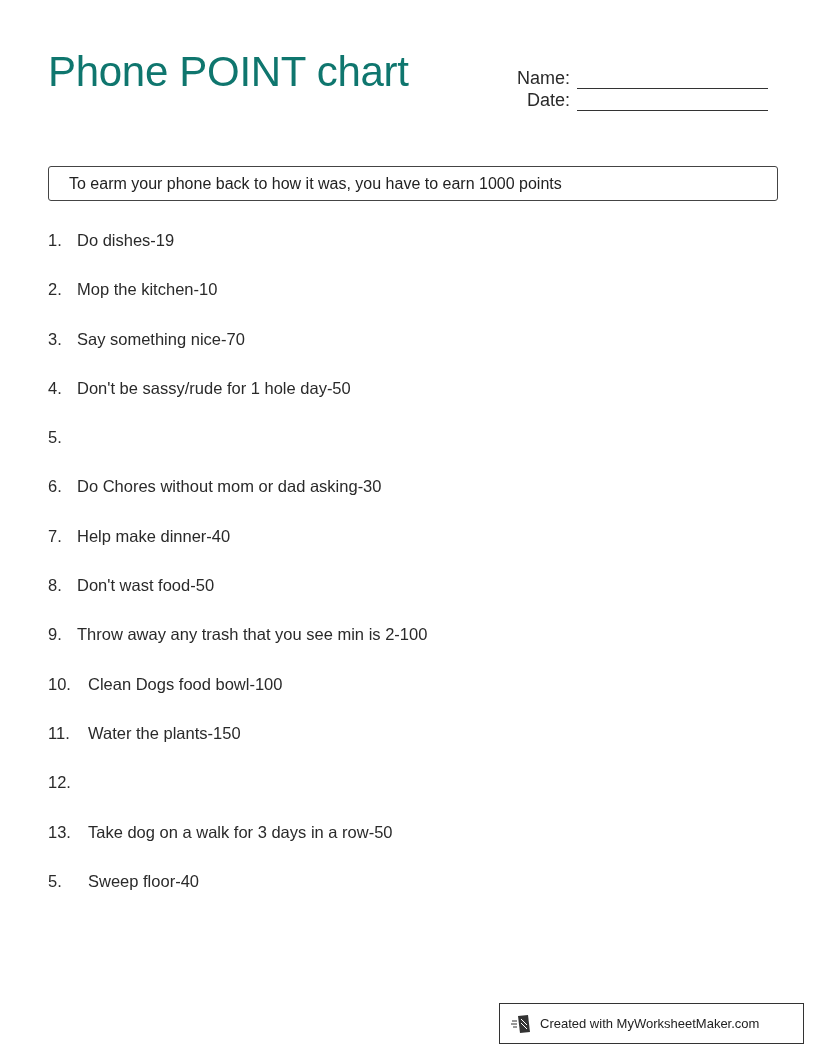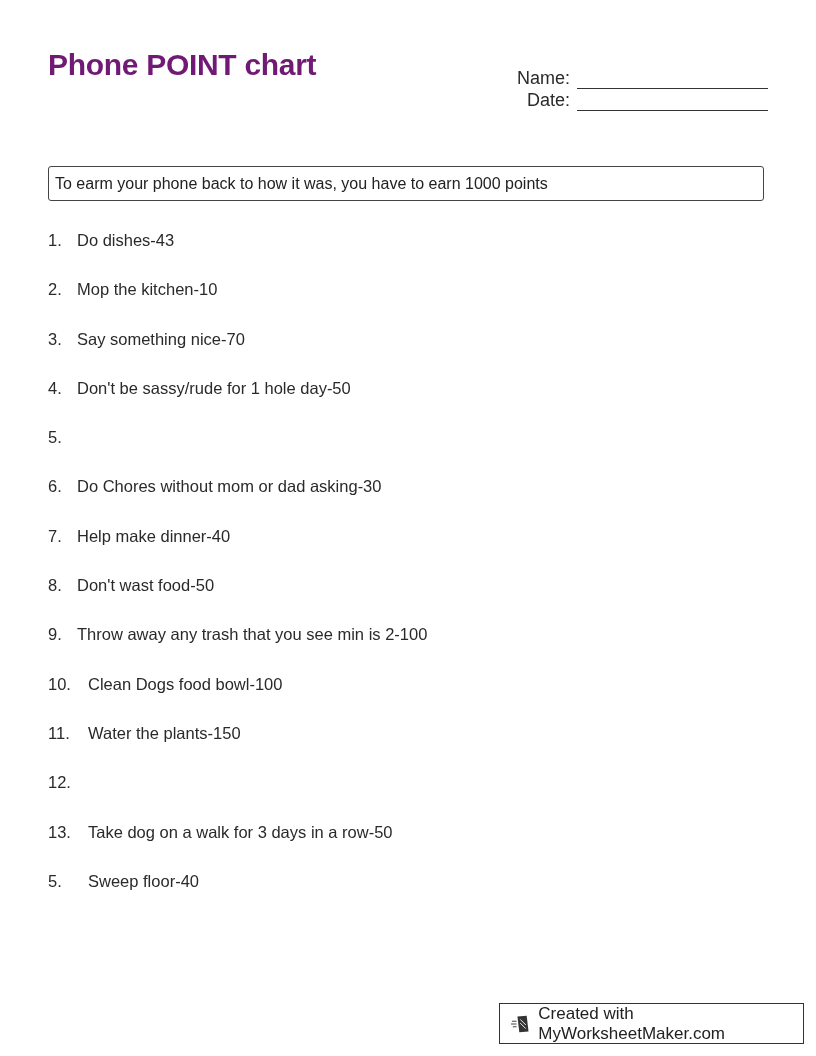--- a/index.html
+++ b/index.html
@@ -3,50 +3,50 @@
   <meta charset="utf-8">
   <style>
     html, body { margin: 0; padding: 0; background: #ffffff; }
     body {
       width: 816px; height: 1056px; position: relative; overflow: hidden;
       font-family: "DejaVu Sans", "Liberation Sans", sans-serif;
       color: #2a2a2a;
     }
     .title {
       position: absolute; left: 48px; top: 48px;
-      font-size: 30px; font-weight: bold; color: #701a75;
+      font-size: 42px; font-weight: normal; color: #0f766e;
       letter-spacing: -0.3px;
       font-family: "Liberation Sans", "DejaVu Sans", sans-serif;
     }
     .field-row { position: absolute; display: flex; align-items: flex-end; }
     .field-label {
       font-size: 18px; color: #2a2a2a; text-align: right; width: 80px;
       font-family: "Liberation Sans", sans-serif;
     }
     .field-line {
       width: 191px; border-bottom: 1.5px solid #333; margin-left: 7px; height: 20px;
     }
     .instructions {
       position: absolute; left: 48px; top: 166px; width: 708px; height: 33px;
       border: 1.3px solid #444; border-radius: 3px;
-      font-size: 16px; line-height: 33px; padding-left: 6px;
+      font-size: 16px; line-height: 33px; padding-left: 20px;
       font-family: "Liberation Sans", sans-serif; color: #222;
     }
     .list { position: absolute; left: 48px; top: 231px; margin: 0; padding: 0; list-style: none; }
     .list li {
       height: 49.3px; display: flex; align-items: flex-start;
       font-size: 16.5px; font-family: "Liberation Sans", sans-serif; color: #2a2a2a;
     }
     .num { display: inline-block; width: 29px; }
     .num.wide { width: 40px; }
     .footer {
       position: absolute; left: 499px; top: 1003px; width: 305px; height: 41px;
       border: 1.5px solid #333; box-sizing: border-box;
       display: flex; align-items: center; padding-left: 11px;
-      font-size: 17px; font-family: "Liberation Sans", sans-serif; color: #222;
+      font-size: 13px; font-family: "Liberation Sans", sans-serif; color: #222;
     }
     .footer svg { margin-right: 7px; }
   </style>
 </head>
 <body>
 
 <div class="title">Phone POINT chart</div>
 
 <div class="field-row" style="left:490px; top:68px;">
   <span class="field-label">Name:</span>
@@ -55,21 +55,21 @@
 <div class="field-row" style="left:490px; top:90px;align-items:flex-end;">
   <span class="field-label">Date:</span>
   <span class="field-line"></span>
 </div>
 
 <div class="instructions">To earm your phone back to how it was, you have to earn 1000 points</div>
 
 <ol class="list">
   <li>
       <span class="num">1.</span>
-      <span>Do dishes-43</span>
+      <span>Do dishes-19</span>
     </li>
   <li>
       <span class="num">2.</span>
       <span>Mop the kitchen-10</span>
     </li>
   <li>
       <span class="num">3.</span>
       <span>Say something nice-70</span>
     </li>
   <li>

